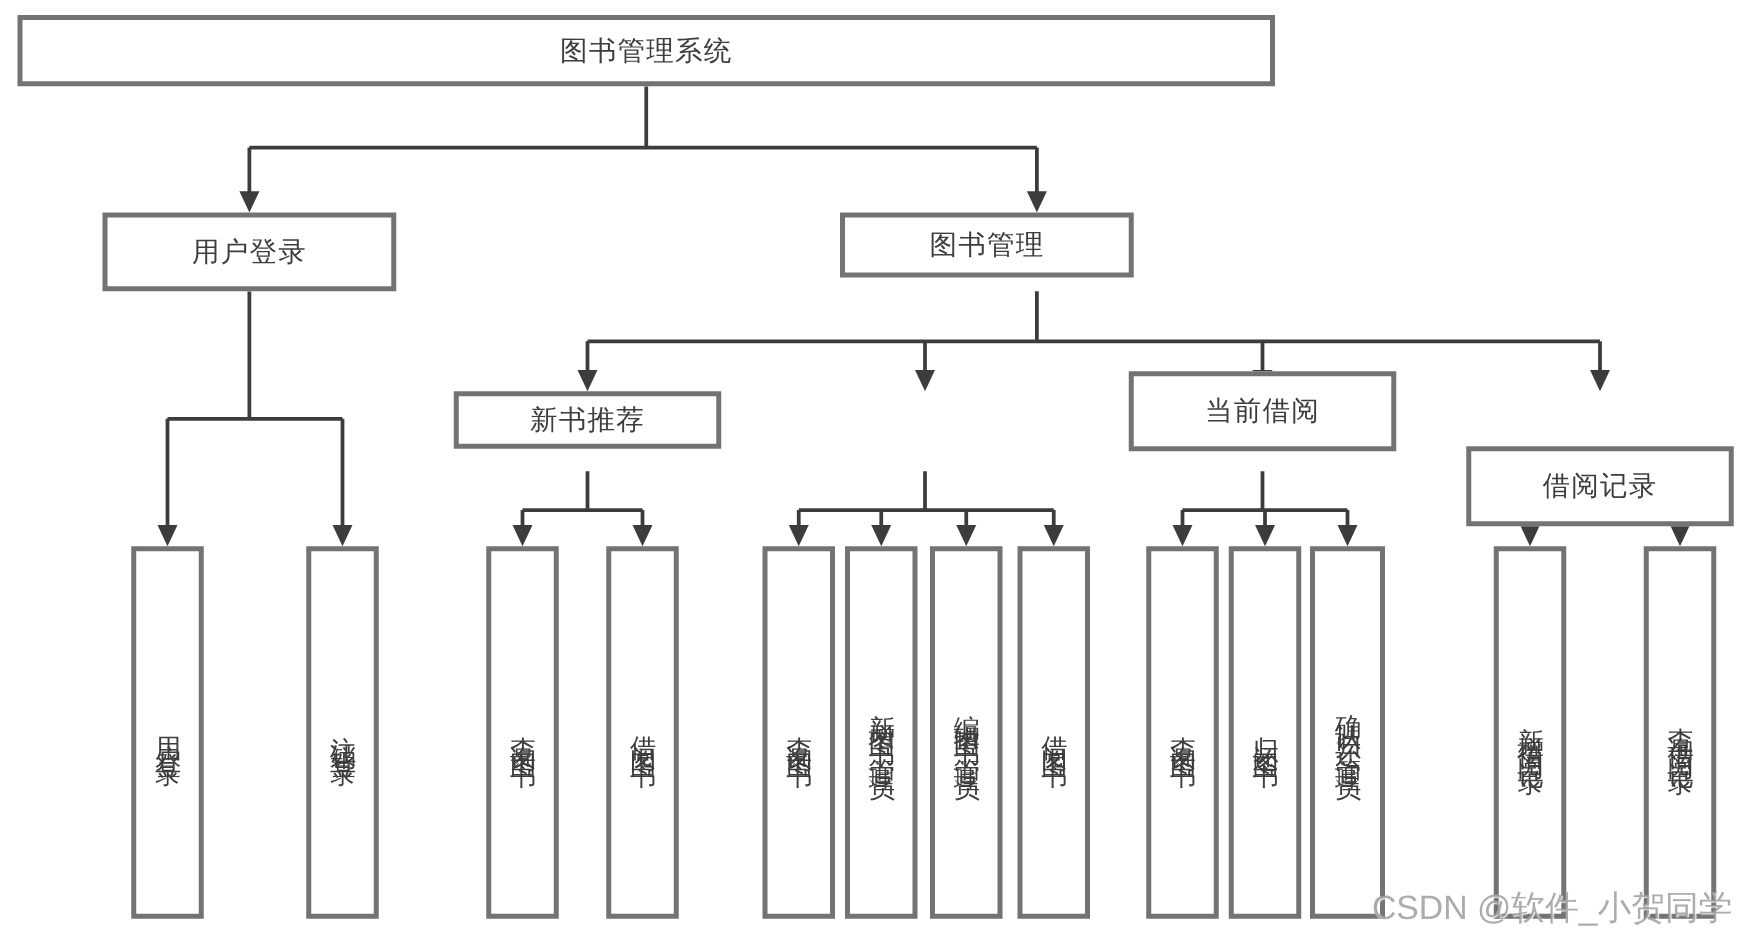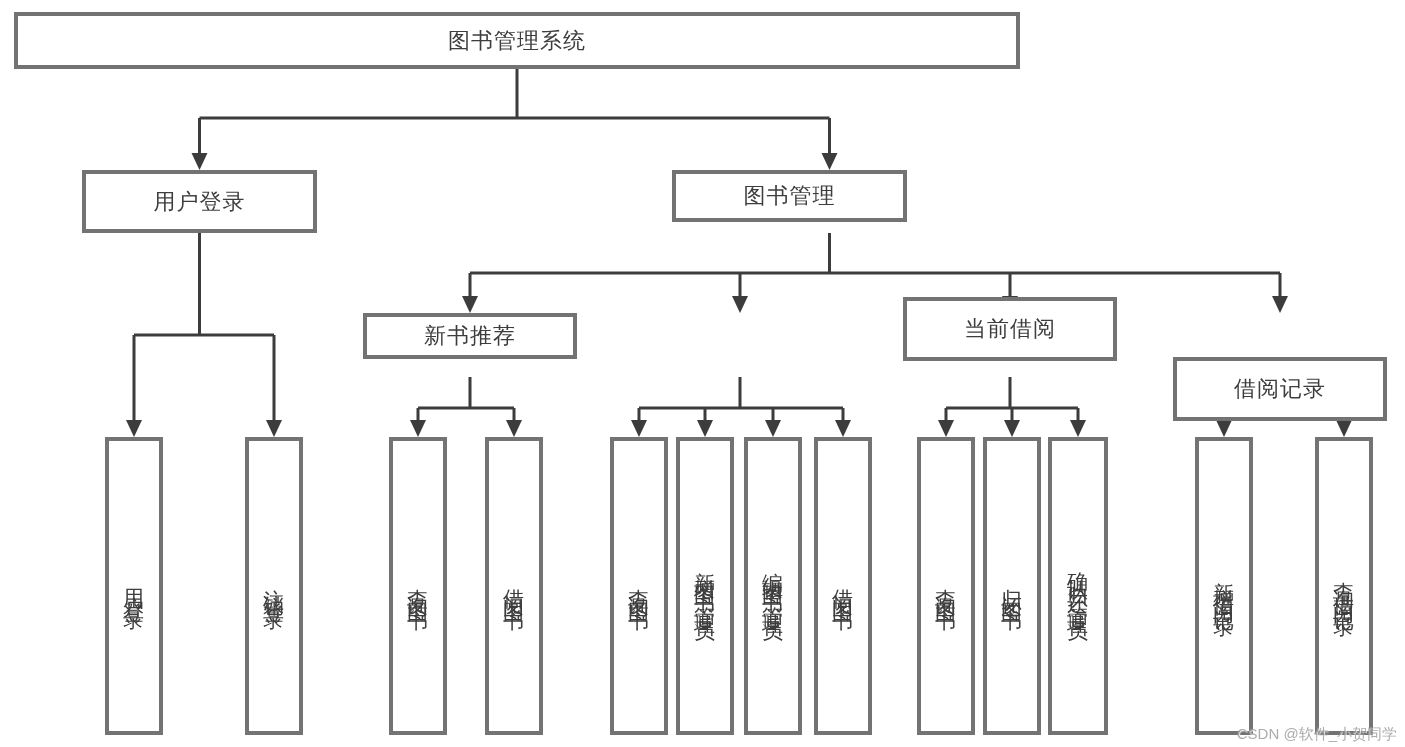--- a/index.html
+++ b/index.html
@@ -40,23 +40,23 @@
   }
   .vbox {
     writing-mode: vertical-rl;
     text-orientation: mixed;
     font-size: 21px;
     letter-spacing: 7px;
     line-height: 1;
   }
   .watermark {
     position: absolute;
-    right: 8px;
+    right: 19px;
     bottom: 3px;
-    font-size: 15px;
+    font-size: 27px;
     color: rgba(158, 158, 158, 0.85);
     text-shadow: 1px 1px 1px rgba(255,255,255,0.9);
     white-space: nowrap;
     text-align: right;
   }
 </style>
 </head>
 <body>
 
 <div class="canvas">

